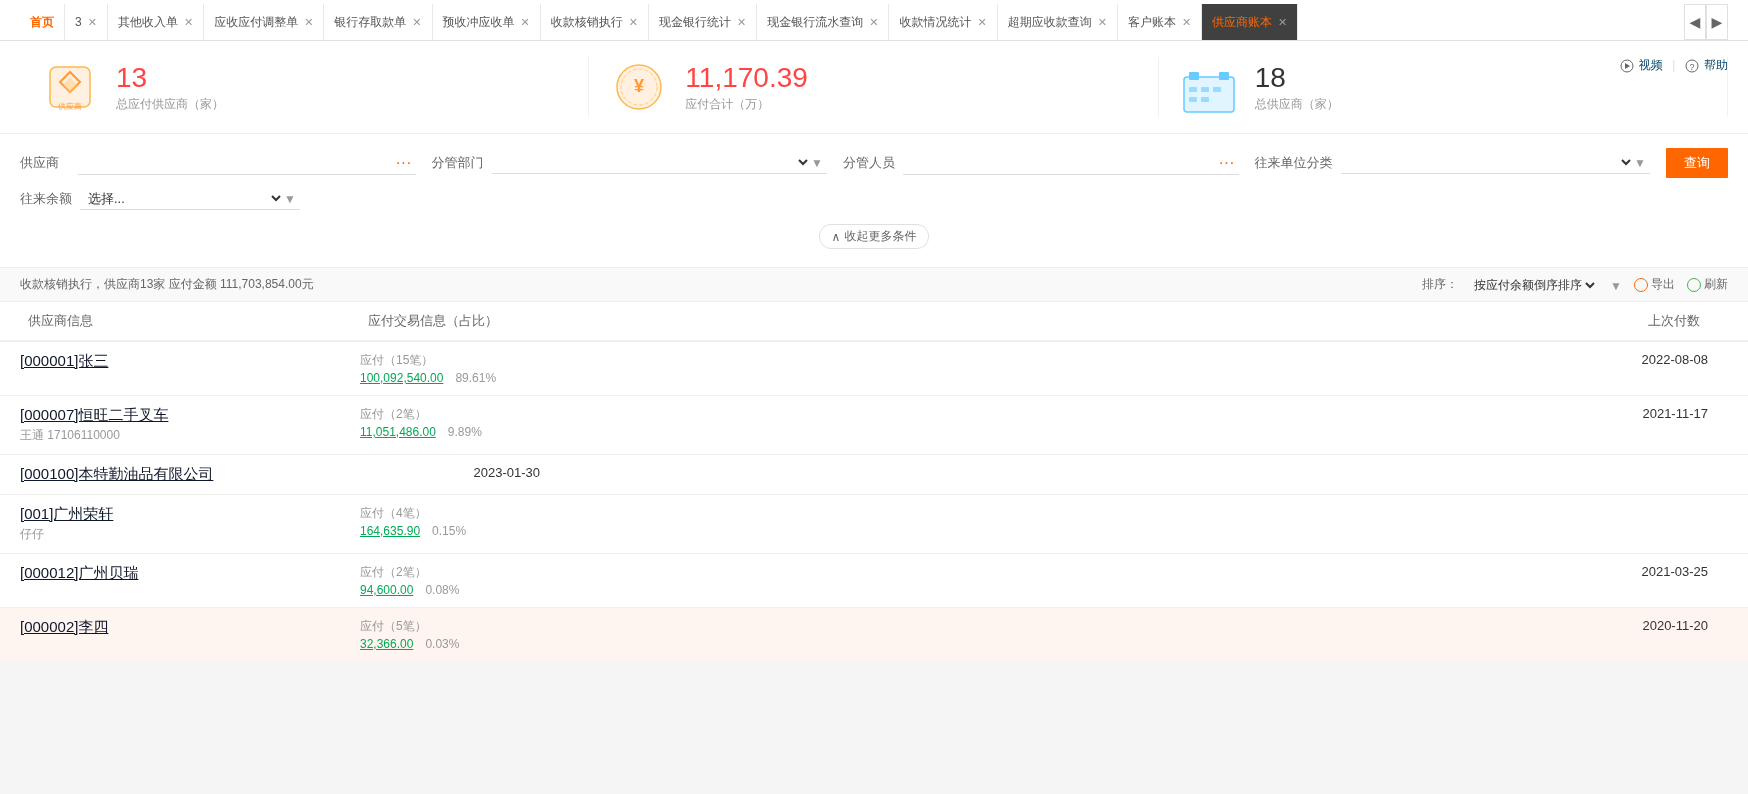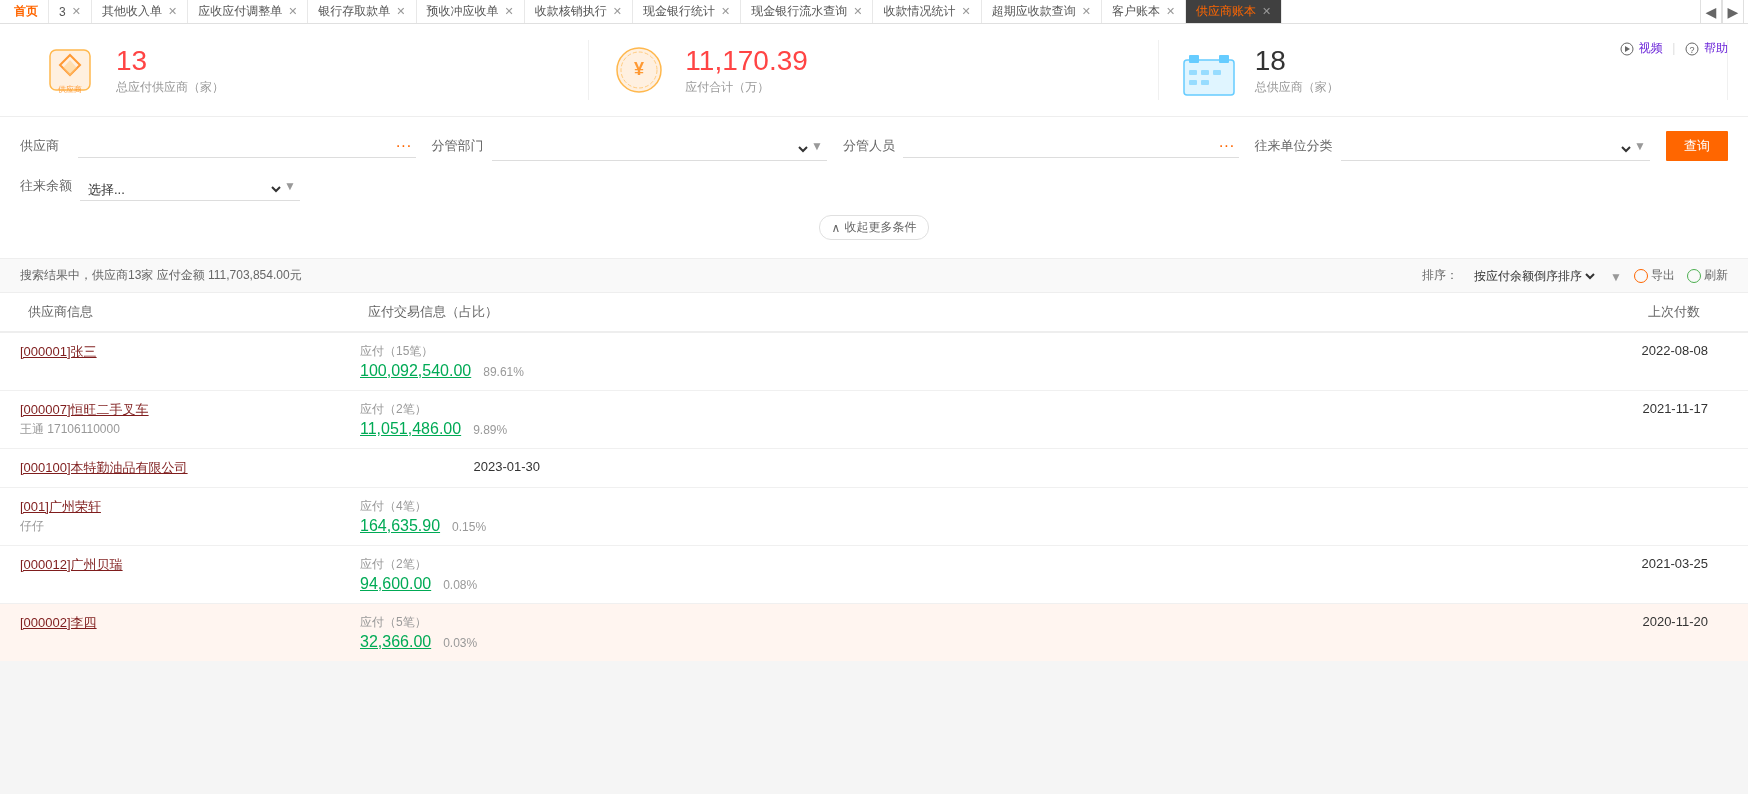--- a/index.html
+++ b/index.html
@@ -1,25 +1,25 @@
 <!DOCTYPE html>
 <html><head>
   <meta charset="utf-8">
   <style>
     * { box-sizing: border-box; margin: 0; padding: 0; }
     body { font-family: 'Microsoft YaHei', Arial, sans-serif; font-size: 13px; background: #f5f5f5; color: #333; }
 
     
     .top-nav {
       display: flex;
-      align-items: center;
+      align-items: flex-end;
       background: #fff;
       border-bottom: 1px solid #e0e0e0;
-      height: 24px;
-      padding: 0 4px;
+      height: 41px;
+      padding: 0 20px;
       overflow: hidden;
     }
     .nav-tab {
       display: flex;
       align-items: center;
       padding: 0 10px;
       height: 36px;
       white-space: nowrap;
       cursor: pointer;
       font-size: 12px;
@@ -88,21 +88,21 @@
       color: #999;
       margin-top: 2px;
     }
     .header-links {
       position: absolute;
       right: 20px;
       top: 16px;
       font-size: 12px;
       color: #666;
     }
-    .header-links span { cursor: pointer; color: #6d28d9; }
+    .header-links span { cursor: pointer; color: #0c4a6e; }
 
     
     .search-area {
       background: #fff;
       padding: 14px 20px 10px;
       border-bottom: 1px solid #eee;
     }
     .search-row {
       display: flex;
       align-items: center;
@@ -145,21 +145,20 @@
       padding: 2px 4px;
     }
     .search-select {
       flex: 1;
       border: none;
       outline: none;
       font-size: 13px;
       color: #333;
       background: transparent;
       cursor: pointer;
-      margin-top: 8px;
     }
     .chevron-down { color: #999; font-size: 12px; cursor: pointer; }
     .query-btn {
       background: #ff6600;
       color: #fff;
       border: none;
       padding: 6px 18px;
       border-radius: 1px;
       cursor: pointer;
       font-size: 13px;
@@ -242,38 +241,38 @@
 
     .table-row {
       display: flex;
       padding: 10px 20px;
       border-bottom: 1px solid #f0f0f0;
       align-items: flex-start;
     }
     .table-row:last-child { border-bottom: none; }
     .table-row.highlighted { background: #fff5f0; }
     .table-row .supplier-name {
-      color: #7f1d1d;
+      color: #0f172a;
       text-decoration: underline;
       cursor: pointer;
-      font-size: 13px;
+      font-size: 15px;
     }
     .table-row .supplier-contact {
       font-size: 12px;
       color: #999;
       margin-top: 2px;
     }
     .table-row .tx-label {
       font-size: 12px;
       color: #999;
       margin-bottom: 2px;
     }
     .table-row .tx-amount {
       color: #00aa55;
-      font-size: 16px;
+      font-size: 12px;
       font-weight: 500;
       text-decoration: underline;
       cursor: pointer;
     }
     .table-row .tx-pct {
       font-size: 12px;
       color: #999;
       margin-left: 12px;
       text-align: center;
     }
@@ -470,21 +469,21 @@
   </div>
   <div class="collapse-bar">
     <div class="collapse-btn">
       <span>∧</span>
       <span>收起更多条件</span>
     </div>
   </div>
 </div>
 
 <div class="result-bar">
-  <div class="result-info">搜索结果中，供应商13家   应付金额 111,703,854.00元</div>
+  <div class="result-info">收款核销执行，供应商13家   应付金额 111,703,854.00元</div>
   <div class="result-actions">
     <span>排序：</span>
     <select class="sort-select">
       <option>按应付余额倒序排序</option>
     </select>
     <span class="chevron-down">▼</span>
     <div class="action-btn">
       <span class="icon-circle"></span>
       <span>导出</span>
     </div>

